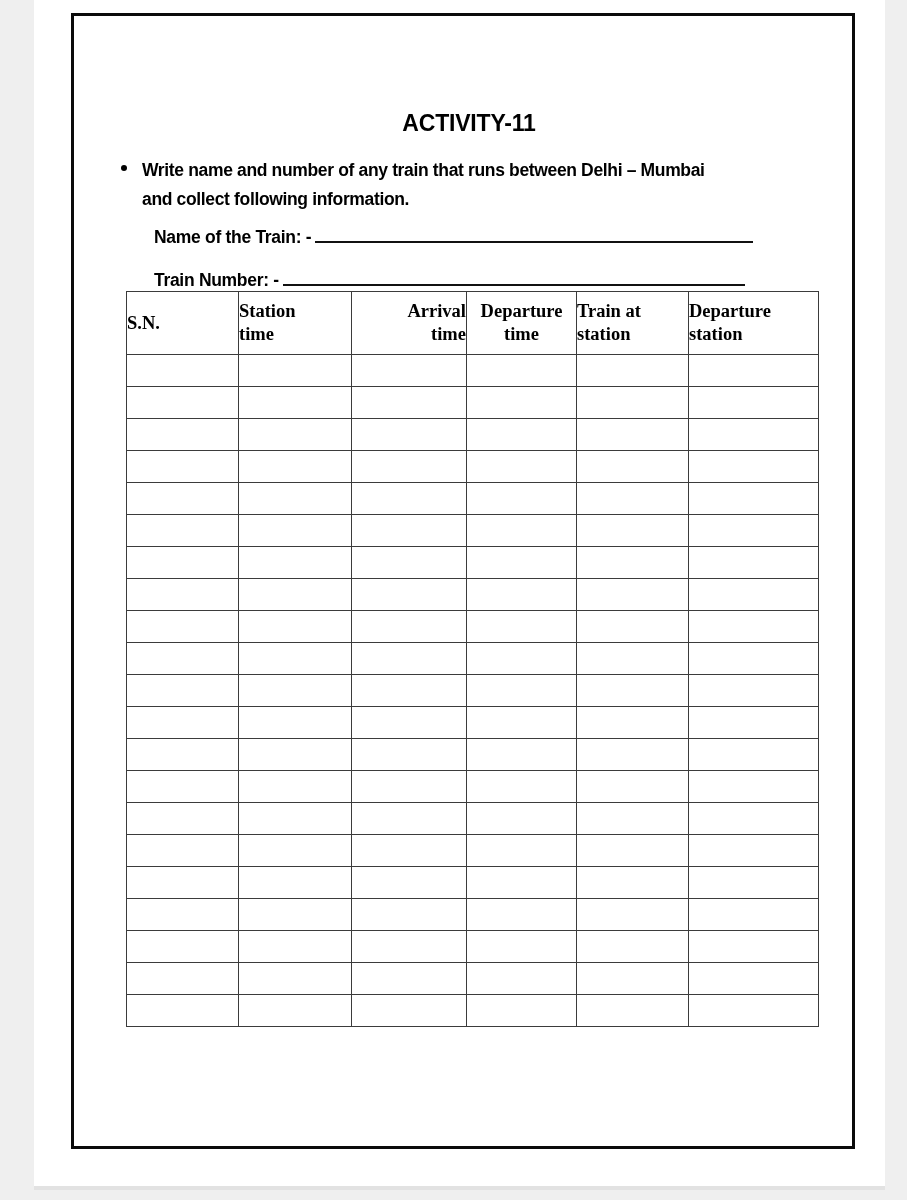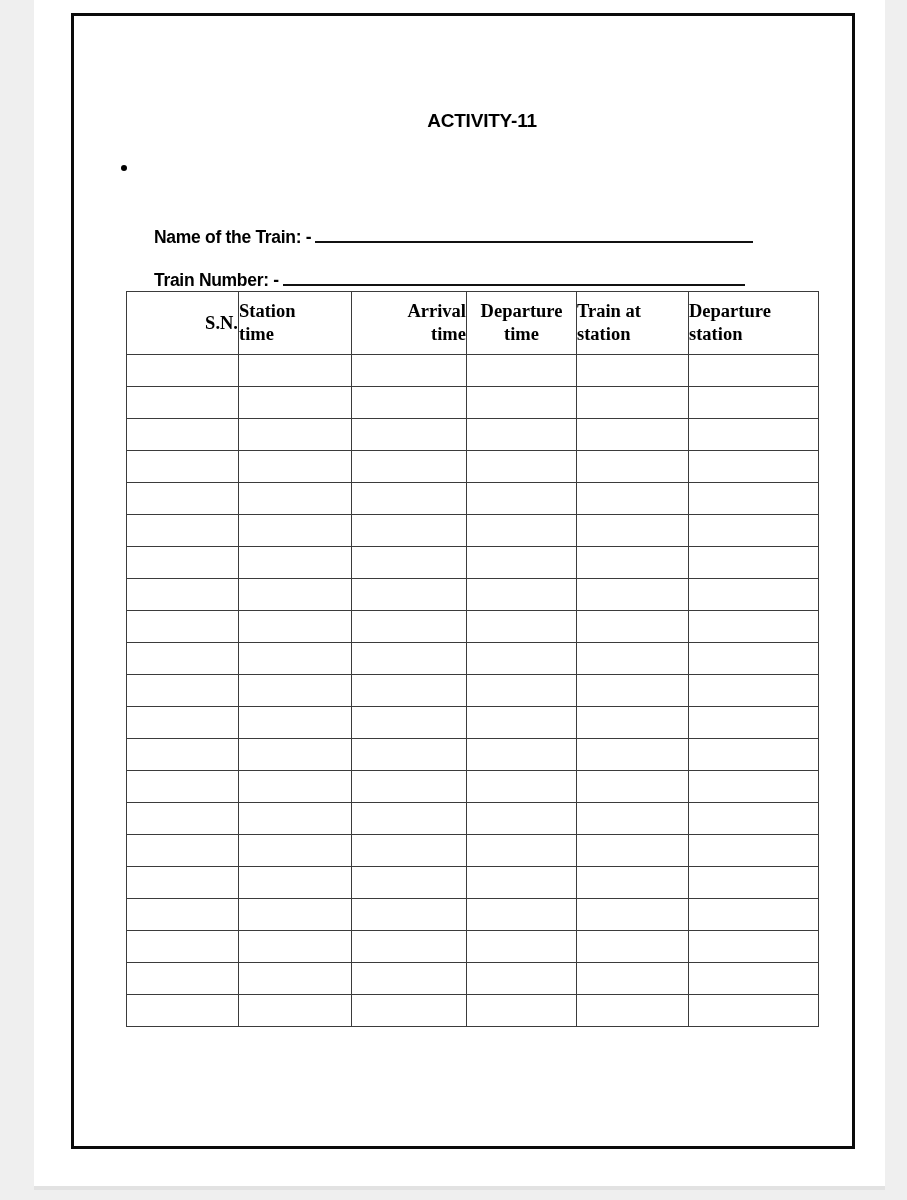--- a/index.html
+++ b/index.html
@@ -54,27 +54,27 @@
   .content {
     position: absolute;
     left: 0;
     top: 0;
     width: 784px;
     height: 1136px;
   }
 
   .activity-title {
     position: absolute;
-    left: 16px;
+    left: 3px;
     top: 94px;
     width: 784px;
     text-align: center;
     font-family: "Liberation Sans", sans-serif;
     font-weight: bold;
-    font-size: 19px;
+    font-size: 23px;
     letter-spacing: -0.2px;
     color: #000;
   }
 
   .bullet-block {
     position: absolute;
     left: 46px;
     top: 140px;
     width: 740px;
   }
@@ -144,21 +144,21 @@
   }
   table.activity-table th {
     font-family: "Liberation Serif", serif;
     font-weight: bold;
     font-size: 18.5px;
     line-height: 23px;
     color: #000;
     height: 62px;
     vertical-align: middle;
   }
-  th.col-sn      { text-align: right; }
+  th.col-sn      { text-align: left; }
   th.col-station { text-align: left;   padding-left: 14px; }
   th.col-arr     { text-align: right; }
   th.col-dep     { text-align: center; }
   th.col-stay    { text-align: left;   padding-left: 10px; }
   th.col-dist    { text-align: left;   padding-left: 14px; }
   .th-line { display: block; }
 
   table.activity-table td { height: 31px; }
 
   col.w-sn      { width: 112px; }
@@ -177,20 +177,22 @@
   <div class="paper-shadow"></div>
 
   <div class="page-border">
     <div class="content">
 
       <div class="activity-title">ACTIVITY-11</div>
 
       <div class="bullet-block">
         <div class="bullet-row">
           <span class="bullet-dot"></span>
+          <span class="bullet-text">Write name and number of any train that runs between Delhi – Mumbai
+and collect following information.</span>
         </div>
       </div>
 
       <div class="field-line field-name">
         <span>Name of the Train: -</span><span class="rule rule-name"></span>
       </div>
 
       <div class="field-line field-number">
         <span>Train Number: -</span><span class="rule rule-number"></span>
       </div>

